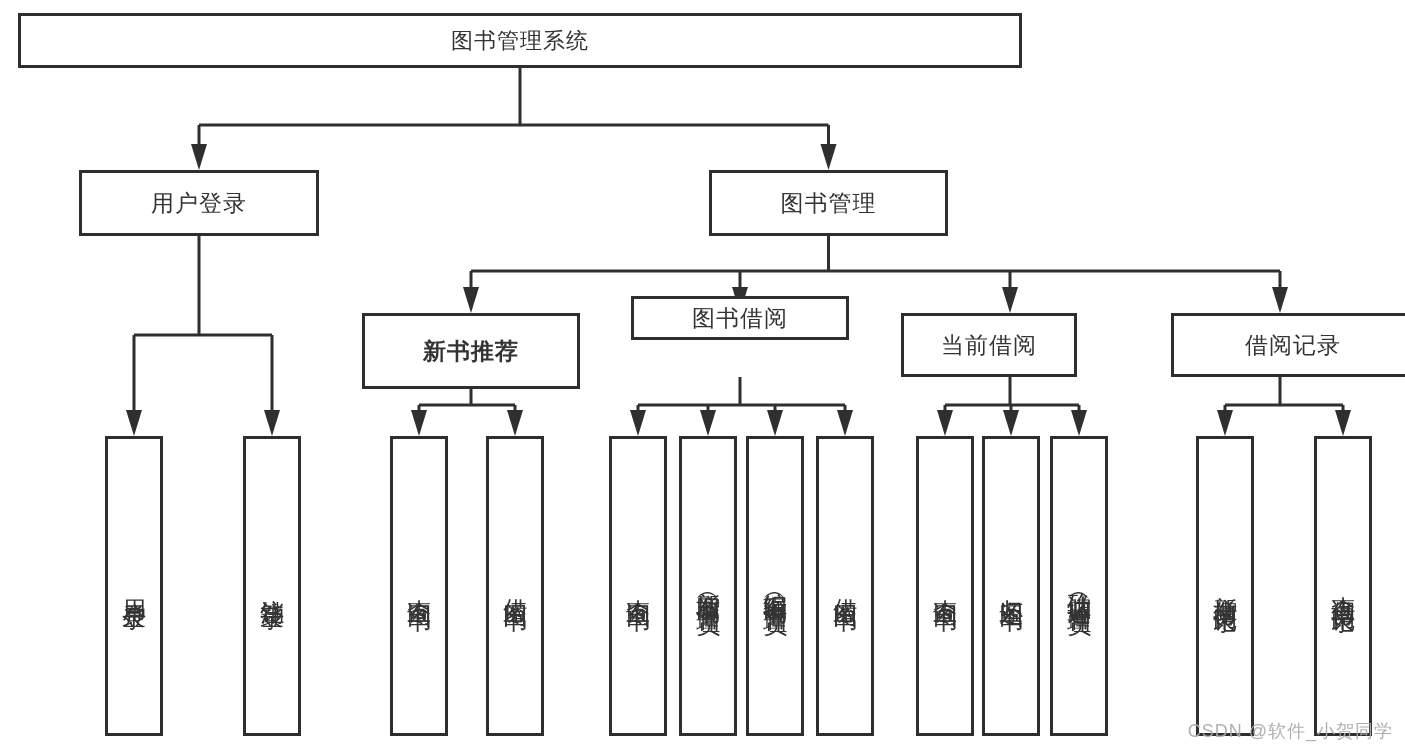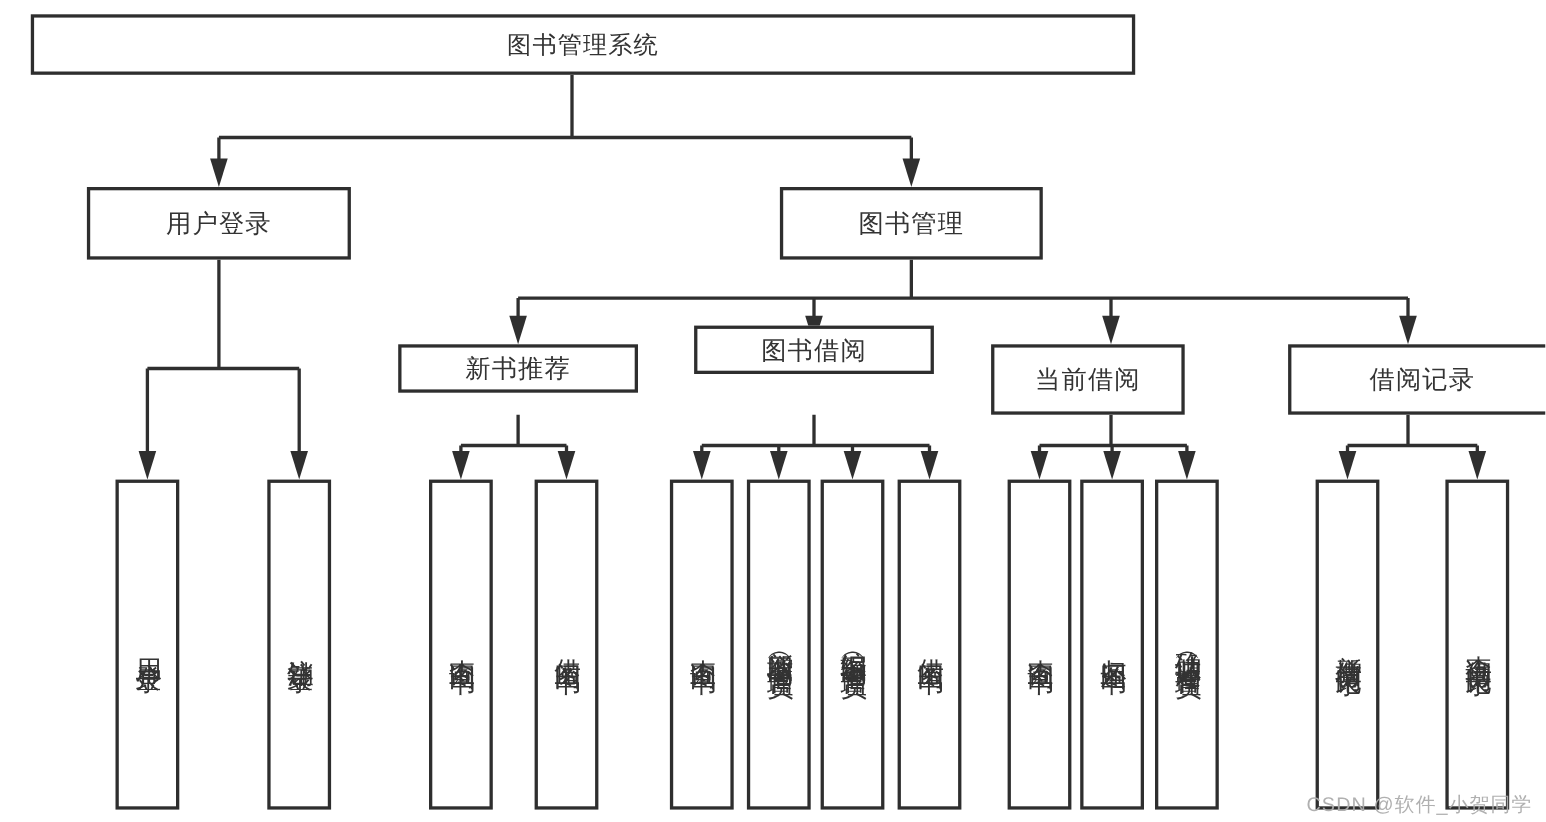--- a/index.html
+++ b/index.html
@@ -80,32 +80,32 @@
     <path d="M1010,377 V405 M945,405 H1079 M945,405 V412 M1011,405 V412 M1079,405 V412"></path>
     <polygon points="937,410 953,410 945,436"></polygon>
     <polygon points="1003,410 1019,410 1011,436"></polygon>
     <polygon points="1071,410 1087,410 1079,436"></polygon>
 
     <path d="M1280,377 V405 M1225,405 H1343 M1225,405 V412 M1343,405 V412"></path>
     <polygon points="1217,410 1233,410 1225,436"></polygon>
     <polygon points="1335,410 1351,410 1343,436"></polygon>
   </svg>
 
-  <div class="node root" style="left:28px;top:13px;width:1004px;height:55px;">
+  <div class="node root" style="left:18px;top:13px;width:1004px;height:55px;">
     <span>图书管理系统</span>
   </div>
 
   <div class="node lvl" style="left:79px;top:170px;width:240px;height:66px;">
     <span>用户登录</span>
   </div>
   <div class="node lvl" style="left:709px;top:170px;width:239px;height:66px;justify-content:center;">
     <span>图书管理</span>
   </div>
 
-  <div class="node lvl" style="left:362px;top:313px;width:218px;height:44px;">
+  <div class="node lvl" style="left:362px;top:313px;width:218px;height:76px;font-weight:bold;">
     <span>新书推荐</span>
   </div>
   <div class="node lvl" style="left:631px;top:296px;width:218px;height:44px;">
     <span>图书借阅</span>
   </div>
   <div class="node lvl" style="left:901px;top:313px;width:176px;height:64px;">
     <span>当前借阅</span>
   </div>
   <div class="node lvl" style="left:1171px;top:313px;width:244px;height:64px;align-items:center;">
     <span>借阅记录</span>

